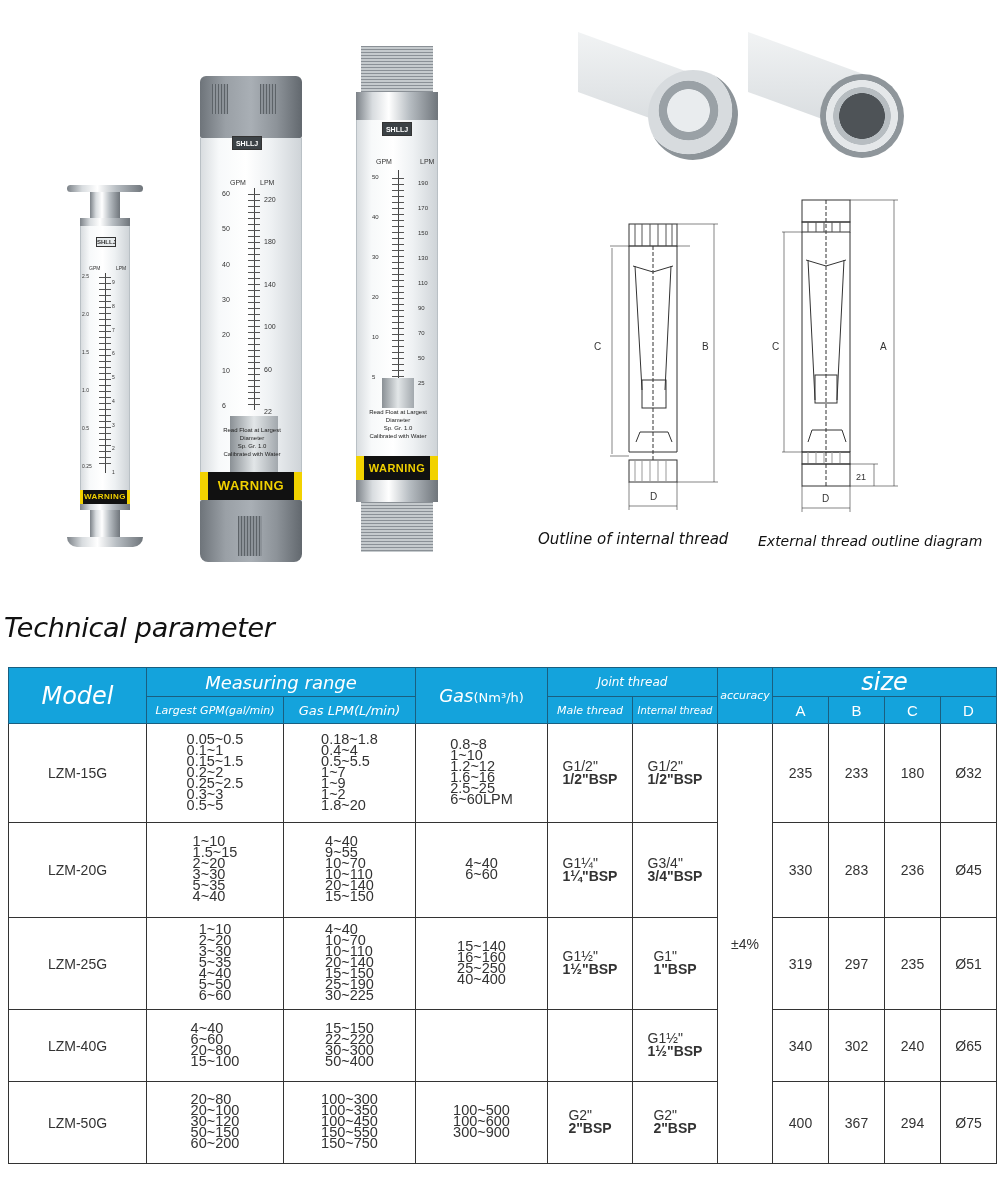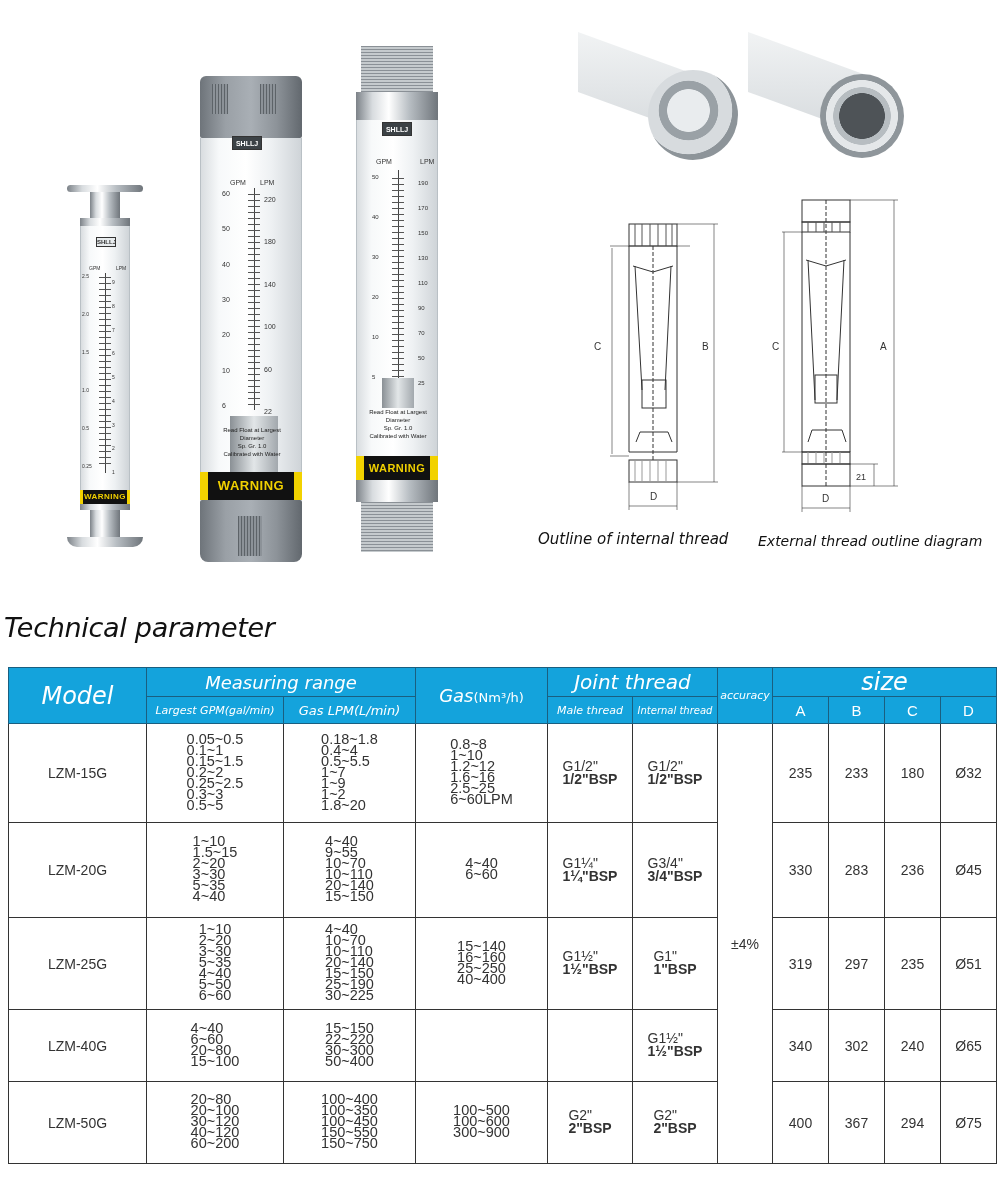--- a/index.html
+++ b/index.html
@@ -412,21 +412,21 @@
       <col style="width:56px">
       <col style="width:56px">
   </colgroup>
   <thead>
     <tr style="height:27px;margin-top:27px;">
       <th rowspan="2" class="th-big">Model</th>
       <th colspan="2" class="th-mid">Measuring range</th>
       <th rowspan="2" class="th-mid">
         <span>Gas</span><span class="th-gas-unit">(Nm³/h)</span>
       </th>
-      <th colspan="2" class="th-mid" style="font-size:20px;">Joint thread</th>
+      <th colspan="2" class="th-mid" style="font-size:12px;">Joint thread</th>
       <th rowspan="2" class="th-xs">accuracy</th>
       <th colspan="4" class="th-big">size</th>
     </tr>
     <tr style="height:27px;">
       <th class="th-sm">Largest GPM(gal/min)</th>
       <th class="th-sm" style="font-size:13px;">Gas LPM(L/min)</th>
       <th class="th-sm">Male thread</th>
       <th class="th-sm" style="font-size:10px;">Internal thread</th>
       <th class="th-letter">A</th>
       <th class="th-letter">B</th>
@@ -479,22 +479,22 @@
         <td><div class="stack"></div></td>
         <td><div class="thread"></div></td>
         <td><div class="thread"><span>G1½"</span><span>1½"BSP</span></div></td>
         <td>340</td>
         <td>302</td>
         <td>240</td>
         <td>Ø65</td>
       </tr>
       <tr style="height: 82px;">
         <td class="model-cell">LZM-50G</td>
-        <td><div class="stack"><span>20~80</span><span>20~100</span><span>30~120</span><span>40~120</span><span>60~200</span></div></td>
-        <td><div class="stack"><span>100~400</span><span>100~350</span><span>100~450</span><span>150~550</span><span>150~750</span></div></td>
+        <td><div class="stack"><span>20~80</span><span>20~100</span><span>30~120</span><span>50~150</span><span>60~200</span></div></td>
+        <td><div class="stack"><span>100~300</span><span>100~350</span><span>100~450</span><span>150~550</span><span>150~750</span></div></td>
         <td><div class="stack"><span>100~500</span><span>100~600</span><span>300~900</span></div></td>
         <td><div class="thread"><span>G2"</span><span>2"BSP</span></div></td>
         <td><div class="thread"><span>G2"</span><span>2"BSP</span></div></td>
         <td>400</td>
         <td>367</td>
         <td>294</td>
         <td>Ø75</td>
       </tr>
     </tbody>
 </table>

